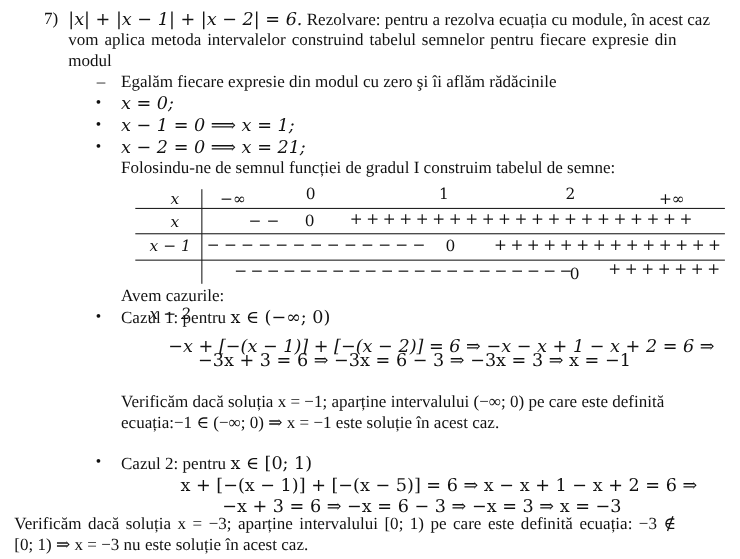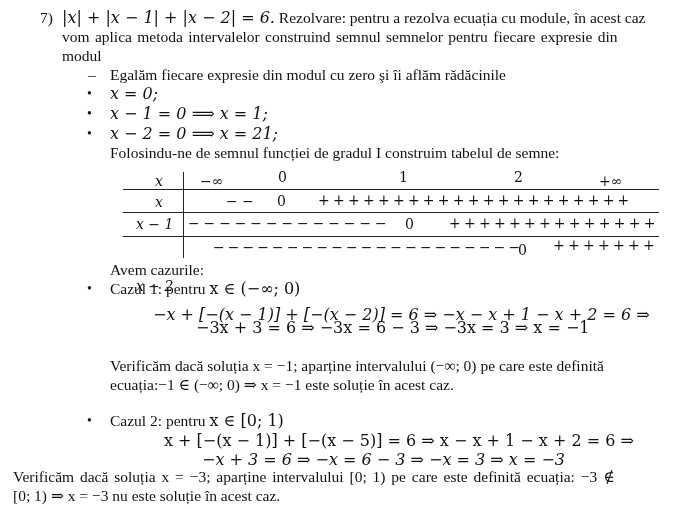--- a/index.html
+++ b/index.html
@@ -13,21 +13,21 @@
   .tbl-v { position:absolute; width:1px; background:#222; }
   .cell { position:absolute; white-space:nowrap; font-family:"DejaVu Serif", serif; font-size:14px; line-height:18px; }
 </style>
 </head>
 <body>
 
 <div class="ln" style="left:40px;top:8px;">7)</div>
 <div class="ln" style="left:62px;top:8px;width:578px;">
   <span class="m i">|x| + |x − 1| + |x − 2| = 6.</span><span> Rezolvare: pentru a rezolva ecuația cu module, în acest caz</span>
 </div>
-<div class="ln" style="left:62px;top:27px;word-spacing:1.5px;">vom aplica metoda  intervalelor construind semnul semnelor pentru fiecare expresie din</div>
+<div class="ln" style="left:62px;top:27px;word-spacing:1.5px;">vom aplica metoda  intervalelor construind tabelul semnelor pentru fiecare expresie din</div>
 <div class="ln" style="left:62px;top:46px;">modul</div>
 
 <div class="ln" style="left:88px;top:65px;">–</div>
 <div class="ln" style="left:110px;top:65px;">Egalăm fiecare expresie din modul cu zero şi îi aflăm rădăcinile</div>
 
 <div class="bul" style="left:87px;top:86px;">•</div>
 <div class="ln m i" style="left:110px;top:84px;">x = 0;</div>
 
 <div class="bul" style="left:87px;top:106px;">•</div>
 <div class="ln m i" style="left:110px;top:104px;">x − 1 = 0 ⟹ x = 1;</div>
@@ -66,26 +66,26 @@
   <div class="cell" style="left:553px;top:236px;letter-spacing:-0.6px;">+ + + + + + +</div>
 </div>
 
 <div class="ln" style="left:110px;top:260px;">Avem cazurile:</div>
 
 <div class="bul" style="left:87px;top:281px;">•</div>
 <div class="ln" style="left:110px;top:279px;">
   <span>Cazul 1: pentru </span><span class="m">x ∈ (−∞; 0)</span>
 </div>
 <div class="ln m" style="left:153px;top:305px;font-style:italic;">−x + [−(x − 1)] + [−(x − 2)] = 6 ⇒ −x − x + 1 − x + 2 = 6 ⇒</div>
-<div class="ln m" style="left:196px;top:318px;">−3x + 3 = 6 ⇒ −3x = 6 − 3 ⇒ −3x = 3 ⇒ x = −1</div>
+<div class="ln m" style="left:180px;top:318px;">−3x + 3 = 6 ⇒ −3x = 6 − 3 ⇒ −3x = 3 ⇒ x = −1</div>
 
 <div class="ln" style="left:110px;top:356px;">Verificăm dacă soluția x = −1; aparține intervalului (−∞; 0) pe care este definită</div>
 <div class="ln" style="left:110px;top:375px;">ecuația:−1 ∈ (−∞; 0) ⇒  x = −1 este soluție în acest caz.</div>
 
 <div class="bul" style="left:87px;top:413px;">•</div>
 <div class="ln" style="left:110px;top:411px;">
   <span>Cazul 2: pentru </span><span class="m">x ∈ [0; 1)</span>
 </div>
 <div class="ln m" style="left:164px;top:431px;">x + [−(x − 1)] + [−(x − 5)] = 6 ⇒ x − x + 1 − x + 2 = 6 ⇒</div>
-<div class="ln m" style="left:202px;top:450px;font-style:italic;">−x + 3 = 6 ⇒ −x = 6 − 3 ⇒ −x = 3 ⇒ x = −3</div>
+<div class="ln m" style="left:202px;top:450px;">−x + 3 = 6 ⇒ −x = 6 − 3 ⇒ −x = 3 ⇒ x = −3</div>
 
 <div class="ln" style="left:13px;top:467px;word-spacing:2px;text-align:right;">Verificăm dacă soluția  x = −3; aparține intervalului  [0; 1) pe care este definită ecuația: −3 ∉</div>
 <div class="ln" style="left:13px;top:486px;">[0; 1) ⇒  x = −3  nu este soluție în acest caz.</div>
 
 </body></html>

